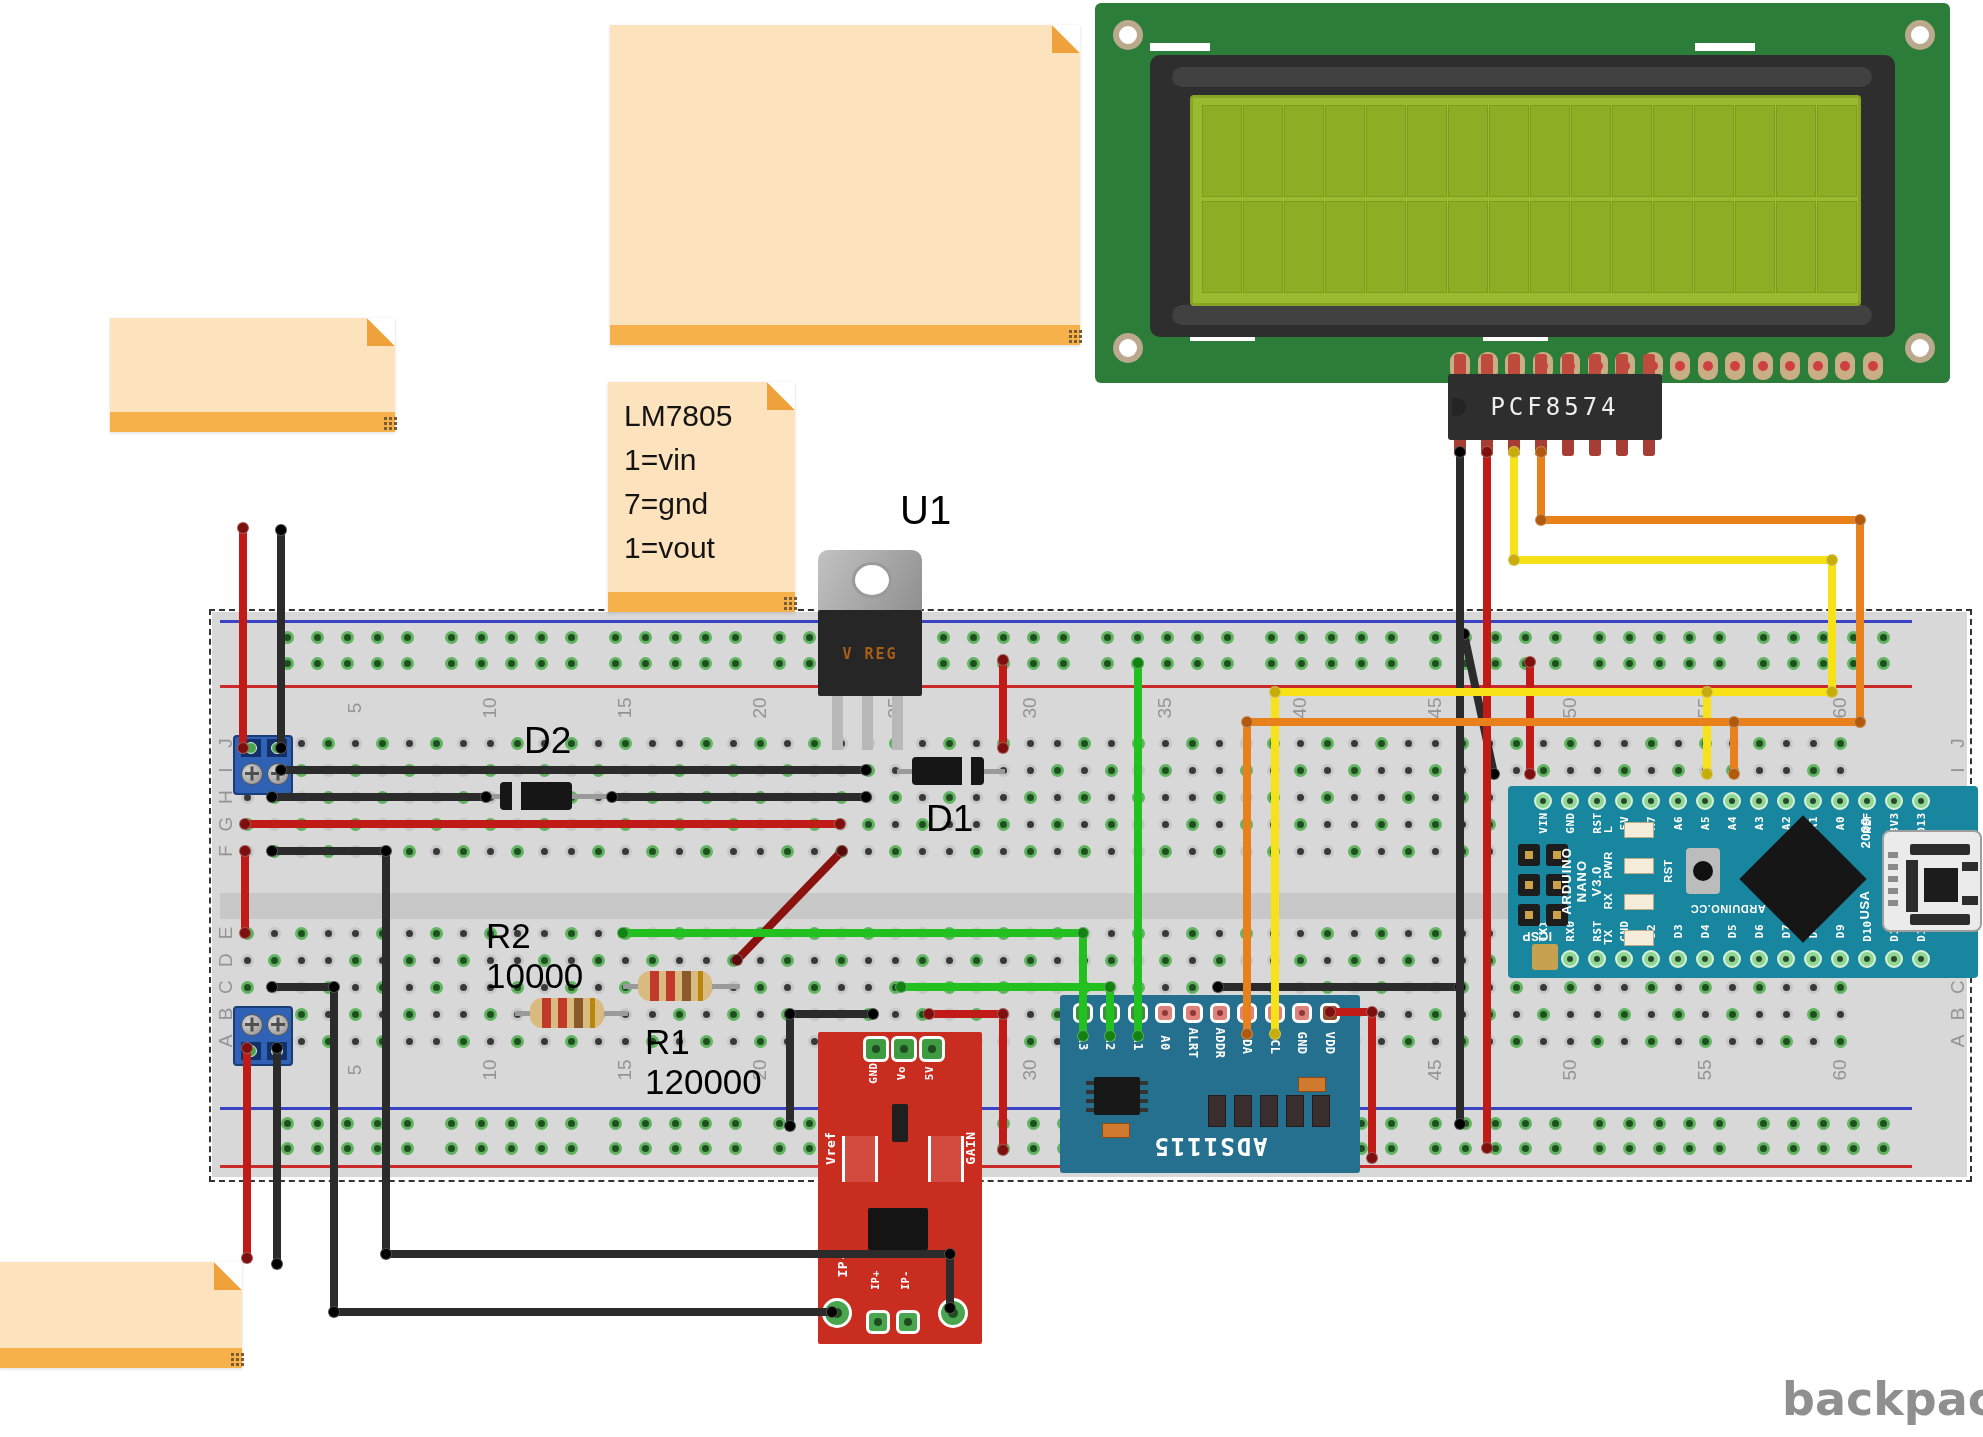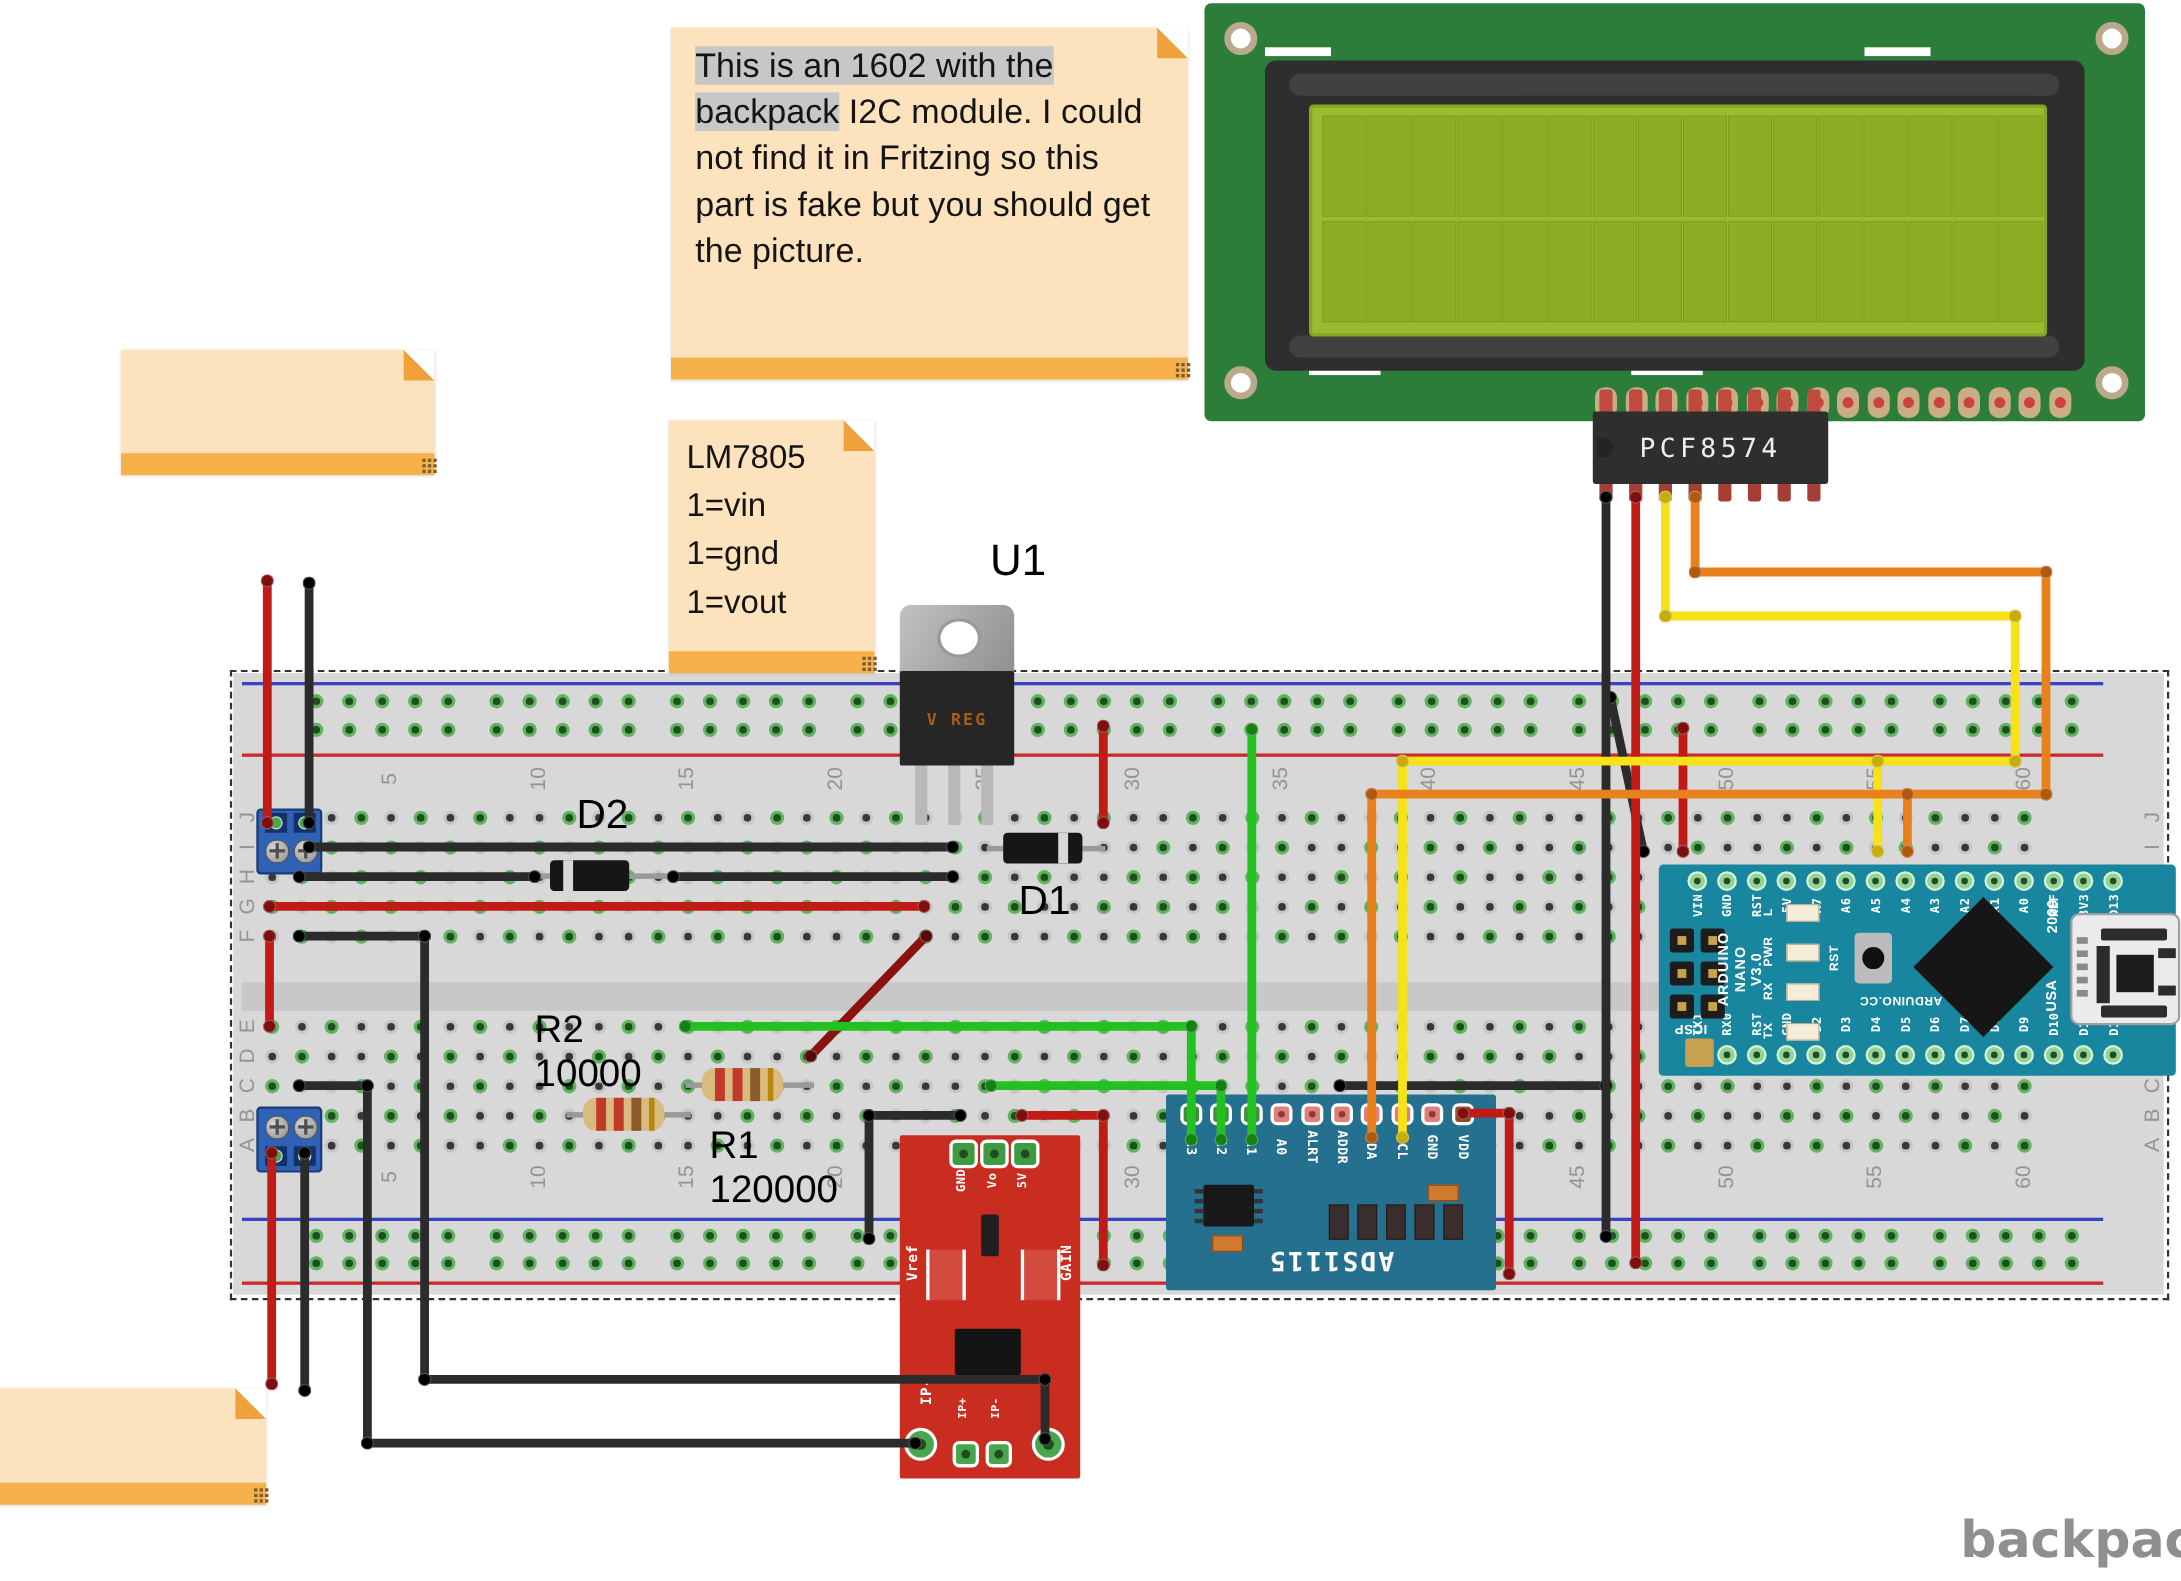--- a/index.html
+++ b/index.html
@@ -1488,39 +1488,36 @@
 <div class="a" style="left:486px;top:916px">
   <div class="plabel" style="font-size:35px">R2</div>
   <div class="plabel" style="font-size:35px">10000</div>
 </div>
 <div class="a" style="left:645px;top:1022px">
   <div class="plabel" style="font-size:35px">R1</div>
   <div class="plabel" style="font-size:35px">120000</div>
 </div>
 
 <div class="a note" style="left:610px;top:25px;width:470px;height:320px">
-  <div class="ntext" style="padding:14px 20px 0 22px">
-    <span class="hl">This is an 1602 with the backpack</span><span> I2C module. I could not find it in Fritzing so this part is fake but you should get the picture.</span>
-  </div>
   <div class="bar"></div>
     <div class="dots"></div>
   <div class="foldo"></div>
     <div class="foldw"></div>
 </div>
 <div class="a note" style="left:110px;top:318px;width:285px;height:114px">
   <div class="bar"></div>
     <div class="dots"></div>
   <div class="foldo"></div>
     <div class="foldw"></div>
 </div>
 <div class="a note" style="left:608px;top:382px;width:187px;height:230px">
   <div class="ntext" style="padding:12px 0 0 16px;font-size:30px;line-height:44px">
     <div>LM7805</div>
     <div>1=vin</div>
-    <div>1=gnd</div>
+    <div>7=gnd</div>
     <div>1=vout</div>
   </div>
   <div class="bar"></div>
     <div class="dots"></div>
   <div class="foldo"></div>
     <div class="foldw"></div>
 </div>
 <div class="a note" style="left:0;top:1262px;width:242px;height:106px">
   <div class="bar"></div>
     <div class="dots"></div>

